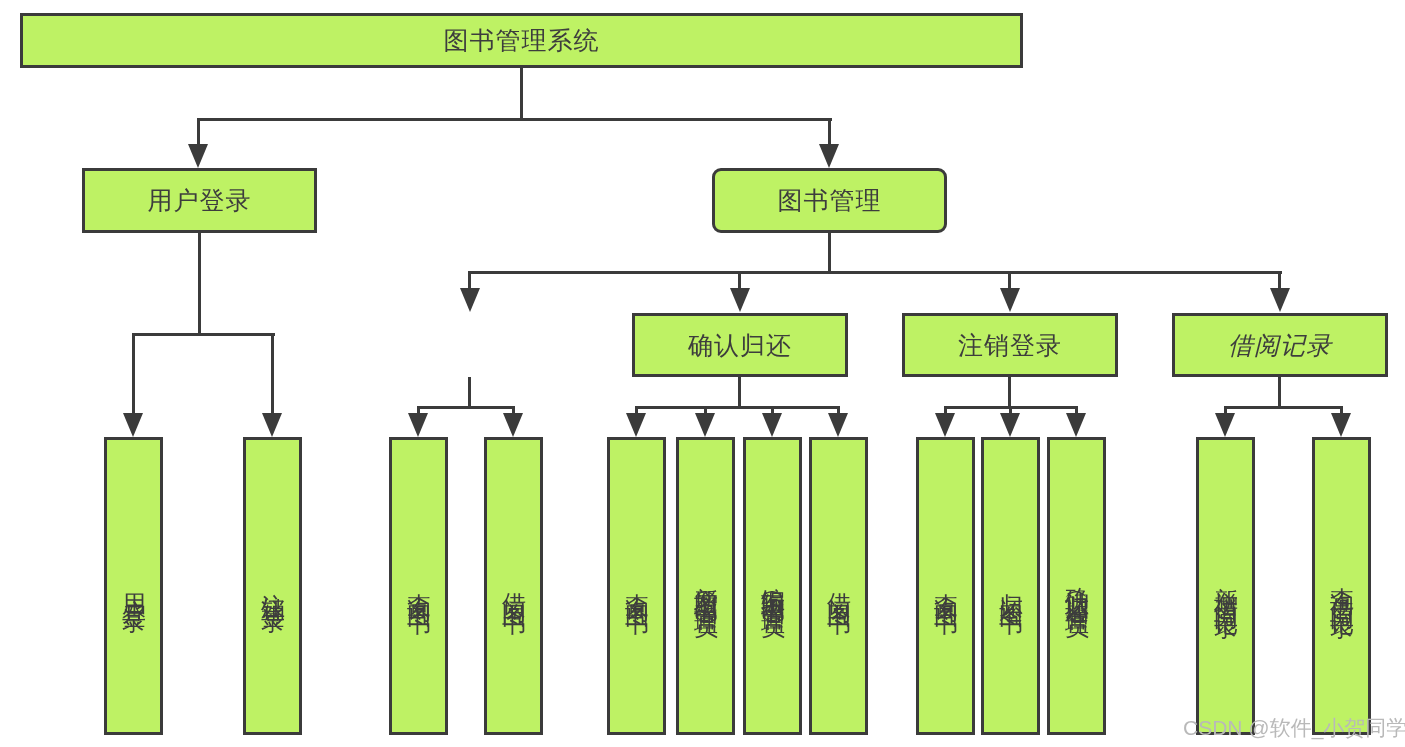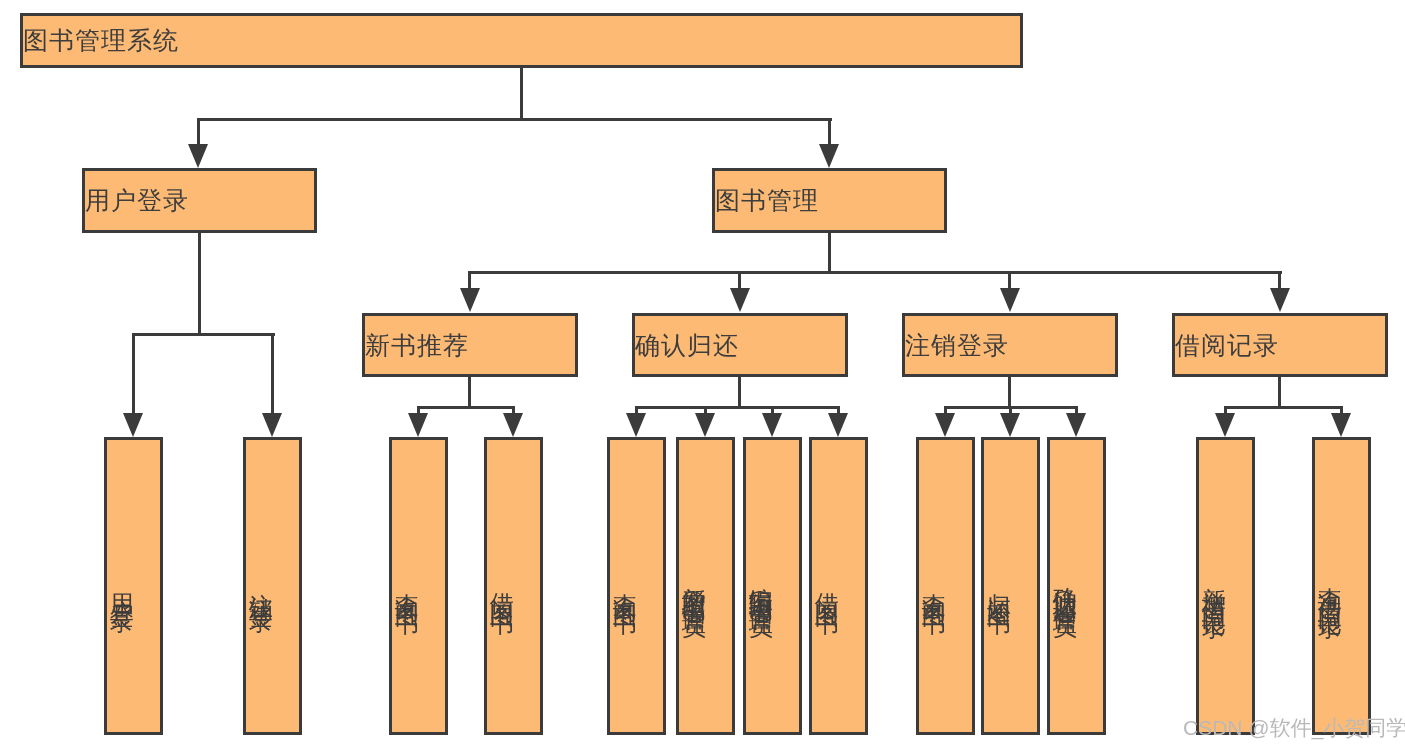--- a/index.html
+++ b/index.html
@@ -7,24 +7,25 @@
     position: relative;
     width: 1405px;
     height: 747px;
     background: #ffffff;
     font-family: "Liberation Sans", "DejaVu Sans", sans-serif;
     overflow: hidden;
   }
   .node {
     position: absolute;
     box-sizing: border-box;
-    background: #fdba74;
+    background: #bef264;
     border: 3px solid #3b3b3b;
     display: flex;
     align-items: center;
+    justify-content: center;
     color: #3d3d3d;
   }
   .hlabel {
     font-size: 25px;
     letter-spacing: 1px;
     white-space: nowrap;
     color: #3d3d3d;
   }
   .vlabel {
     writing-mode: vertical-rl;
@@ -67,21 +68,21 @@
   <div class="line" style="left:520px; top:66px; width:3px; height:55px;"></div>
   <div class="line" style="left:197px; top:118px; width:635px; height:3px;"></div>
   <div class="line" style="left:197px; top:118px; width:3px; height:30px;"></div>
   <div class="arrow" style="left:188px; top:144px;"></div>
   <div class="line" style="left:828px; top:118px; width:3px; height:30px;"></div>
   <div class="arrow" style="left:819px; top:144px;"></div>
 
   <div class="node" style="left:82px; top:168px; width:235px; height:65px;">
     <span class="hlabel">用户登录</span>
   </div>
-  <div class="node" style="left:712px; top:168px; width:235px; height:65px;">
+  <div class="node" style="left:712px; top:168px; width:235px; height:65px;border-radius:9px;">
     <span class="hlabel">图书管理</span>
   </div>
 
   <div class="line" style="left:198px; top:233px; width:3px; height:103px;"></div>
   <div class="line" style="left:132px; top:333px; width:143px; height:3px;"></div>
   <div class="line" style="left:132px; top:333px; width:3px; height:82px;"></div>
   <div class="arrow" style="left:123px; top:413px;"></div>
   <div class="line" style="left:271px; top:333px; width:3px; height:82px;"></div>
   <div class="arrow" style="left:262px; top:413px;"></div>
 
@@ -89,30 +90,27 @@
   <div class="line" style="left:469px; top:271px; width:813px; height:3px;"></div>
   <div class="line" style="left:468px; top:271px; width:3px; height:19px;"></div>
   <div class="arrow" style="left:460px; top:288px;"></div>
   <div class="line" style="left:738px; top:271px; width:3px; height:19px;"></div>
   <div class="arrow" style="left:730px; top:288px;"></div>
   <div class="line" style="left:1008px; top:271px; width:3px; height:19px;"></div>
   <div class="arrow" style="left:1000px; top:288px;"></div>
   <div class="line" style="left:1278px; top:271px; width:3px; height:19px;"></div>
   <div class="arrow" style="left:1270px; top:288px;"></div>
 
-  <div class="node" style="left:362px; top:313px; width:216px; height:64px;">
-    <span class="hlabel">新书推荐</span>
-  </div>
   <div class="node" style="left:632px; top:313px; width:216px; height:64px;">
     <span class="hlabel">确认归还</span>
   </div>
   <div class="node" style="left:902px; top:313px; width:216px; height:64px;">
     <span class="hlabel">注销登录</span>
   </div>
-  <div class="node" style="left:1172px; top:313px; width:216px; height:64px;">
+  <div class="node" style="left:1172px; top:313px; width:216px; height:64px;font-style:italic;">
     <span class="hlabel">借阅记录</span>
   </div>
 
   <div class="line" style="left:468px; top:377px; width:3px; height:32px;"></div>
   <div class="line" style="left:417px; top:406px; width:98px; height:3px;"></div>
   <div class="line" style="left:417px; top:406px; width:3px; height:10px;"></div>
   <div class="arrow" style="left:408px; top:413px;"></div>
   <div class="line" style="left:512px; top:406px; width:3px; height:10px;"></div>
   <div class="arrow" style="left:503px; top:413px;"></div>
 

